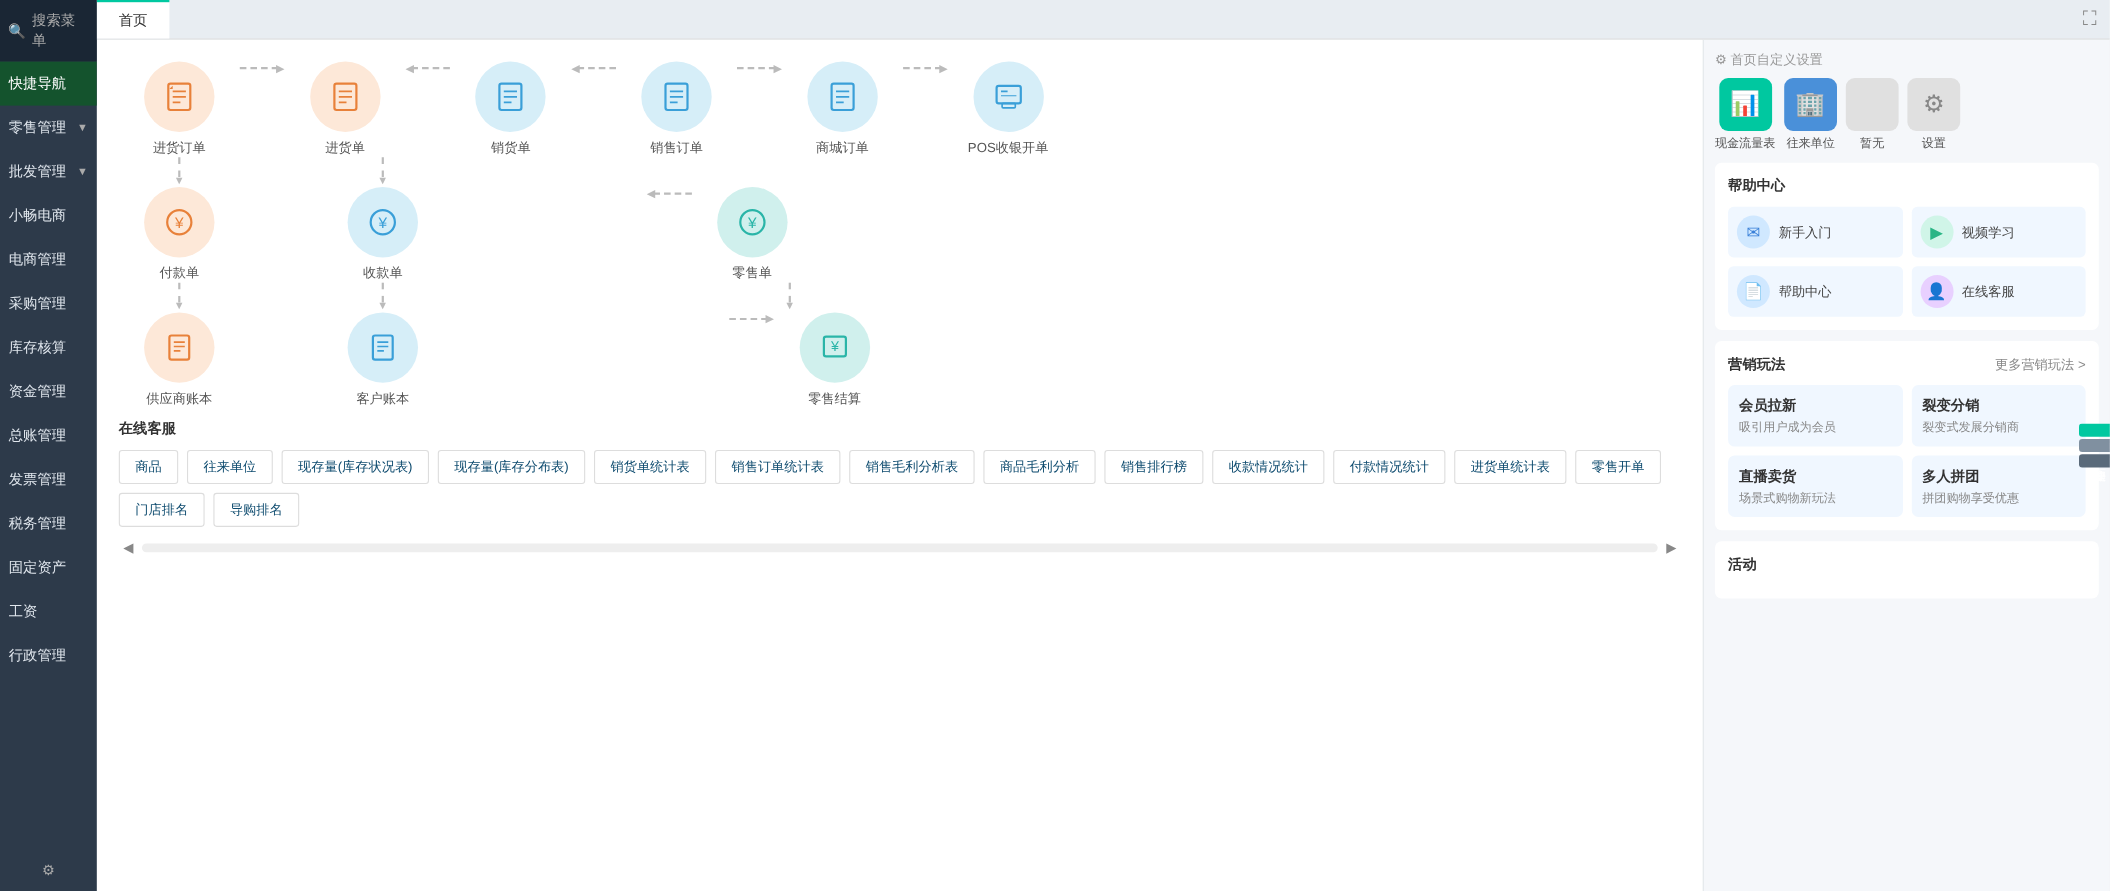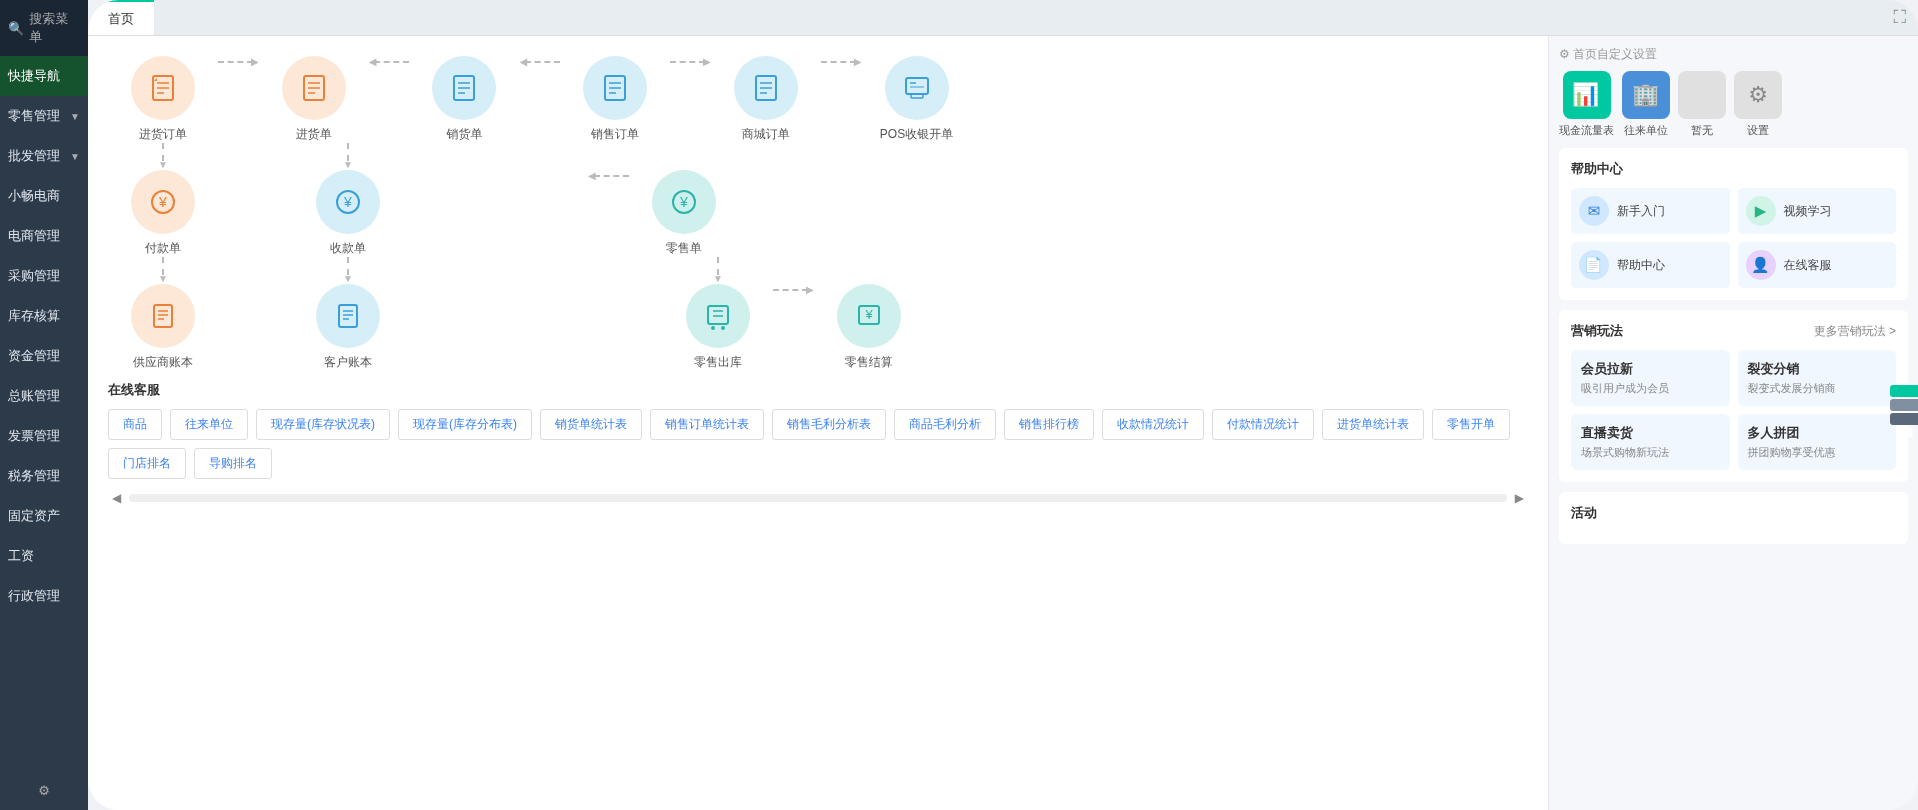--- a/index.html
+++ b/index.html
@@ -45,21 +45,20 @@
       color: #aaa;
       cursor: pointer;
     }
 
     
     .main-wrapper {
       flex: 1;
       display: flex;
       flex-direction: column;
       overflow: hidden;
-      border-radius: 31px;
     }
 
     
     .tab-bar {
       display: flex;
       align-items: center;
       background: #e8edf2;
       border-bottom: 1px solid #ddd;
       height: 36px;
       flex-shrink: 0;
@@ -144,21 +143,21 @@
       display: flex;
       flex-wrap: wrap;
       gap: 8px;
     }
     .func-btn {
       padding: 6px 14px;
       border: 1px solid #ddd;
       background: #fff;
       border-radius: 3px;
       font-size: 12px;
-      color: #3b82f6;
+      color: #0c4a6e;
       cursor: pointer;
     }
 
     
     .scroll-bar-area {
       display: flex;
       align-items: center;
       margin-top: 10px;
       gap: 4px;
     }
@@ -648,32 +647,20 @@
                   <line x1="10" y1="18" x2="16" y2="18" stroke="#3a9fd8" stroke-width="1.5"></line>
                 </svg>
             </div>
             <span class="flow-label">客户账本</span>
           </div>
           <div style="width:75px;flex-shrink:0;"></div>
 
           <div style="width:110px;flex-shrink:0;"></div>
           <div style="width:75px;flex-shrink:0;"></div>
 
-          <div class="flow-node">
-            <div class="flow-circle teal">
-              <svg width="30" height="30" viewBox="0 0 30 30">
-                  <rect x="5" y="5" width="20" height="18" rx="2" fill="none" stroke="#2ab5a8" stroke-width="2"></rect>
-                  <circle cx="10" cy="27" r="2" fill="#2ab5a8"></circle>
-                  <circle cx="20" cy="27" r="2" fill="#2ab5a8"></circle>
-                  <line x1="10" y1="10" x2="20" y2="10" stroke="#2ab5a8" stroke-width="1.5"></line>
-                  <line x1="10" y1="15" x2="20" y2="15" stroke="#2ab5a8" stroke-width="1.5"></line>
-                </svg>
-            </div>
-            <span class="flow-label">零售出库</span>
-          </div>
 
           <div class="connector-h">
             <div class="dashed-h"></div>
             <span class="arrow-r">▶</span>
           </div>
 
           <div class="flow-node">
             <div class="flow-circle teal">
               <svg width="30" height="30" viewBox="0 0 30 30">
                   <rect x="5" y="5" width="20" height="18" rx="2" fill="none" stroke="#2ab5a8" stroke-width="2"></rect>

